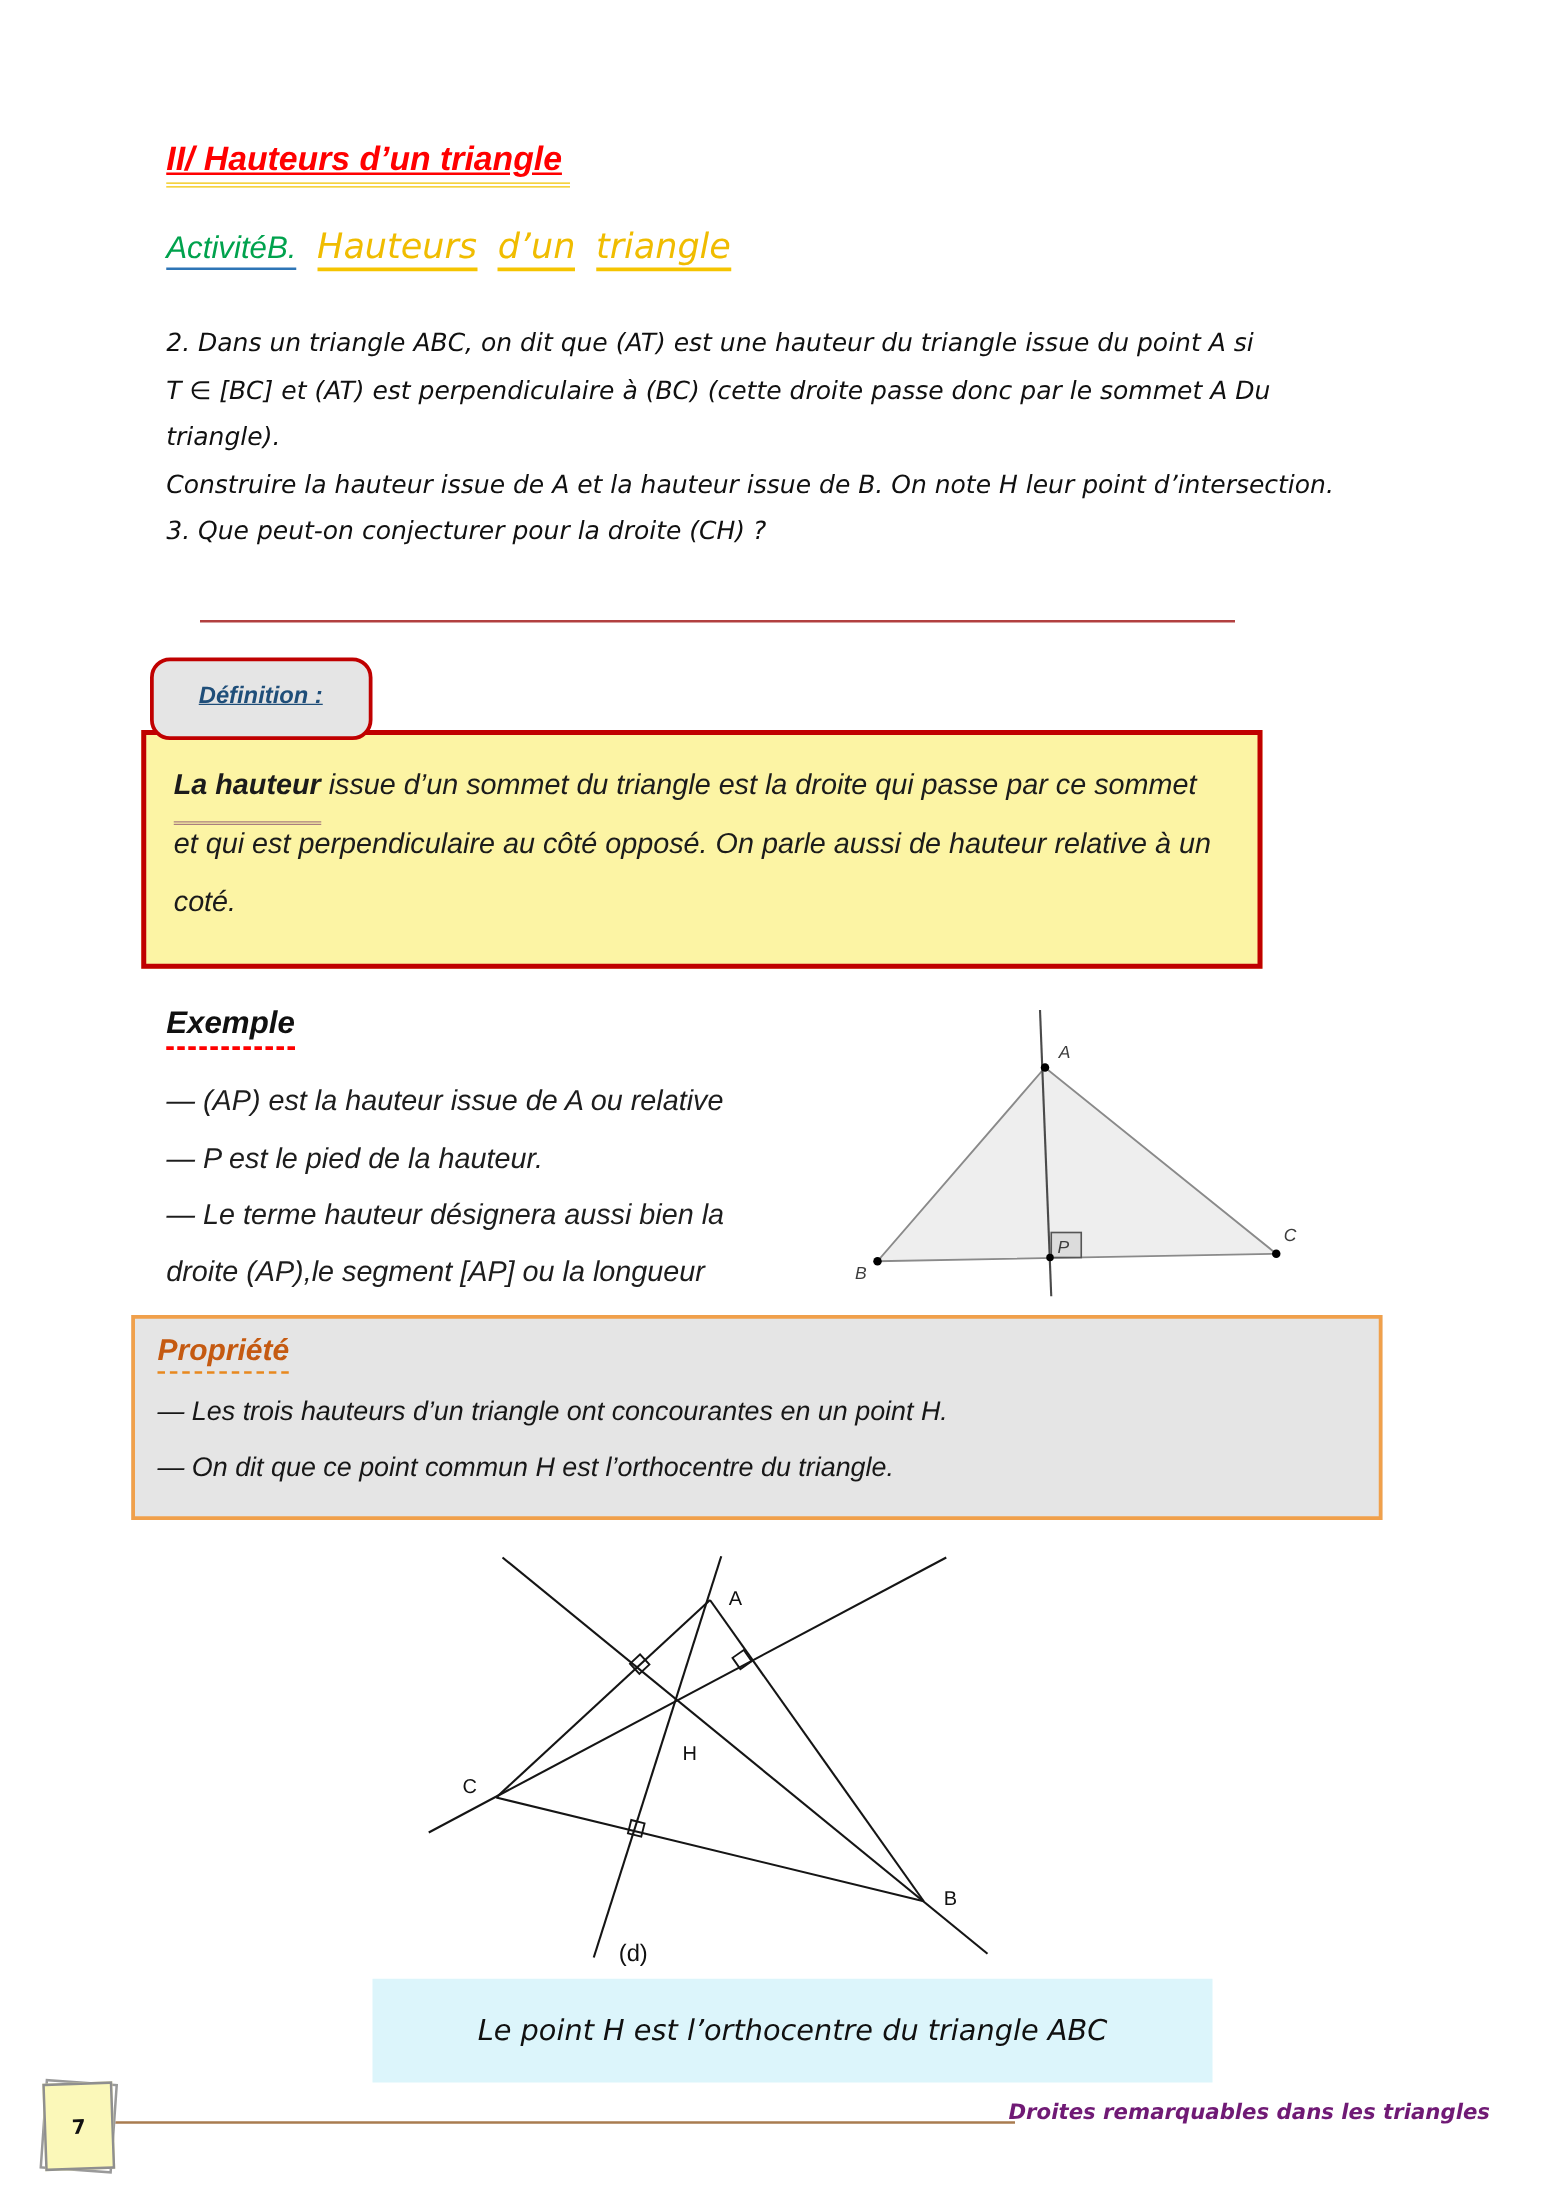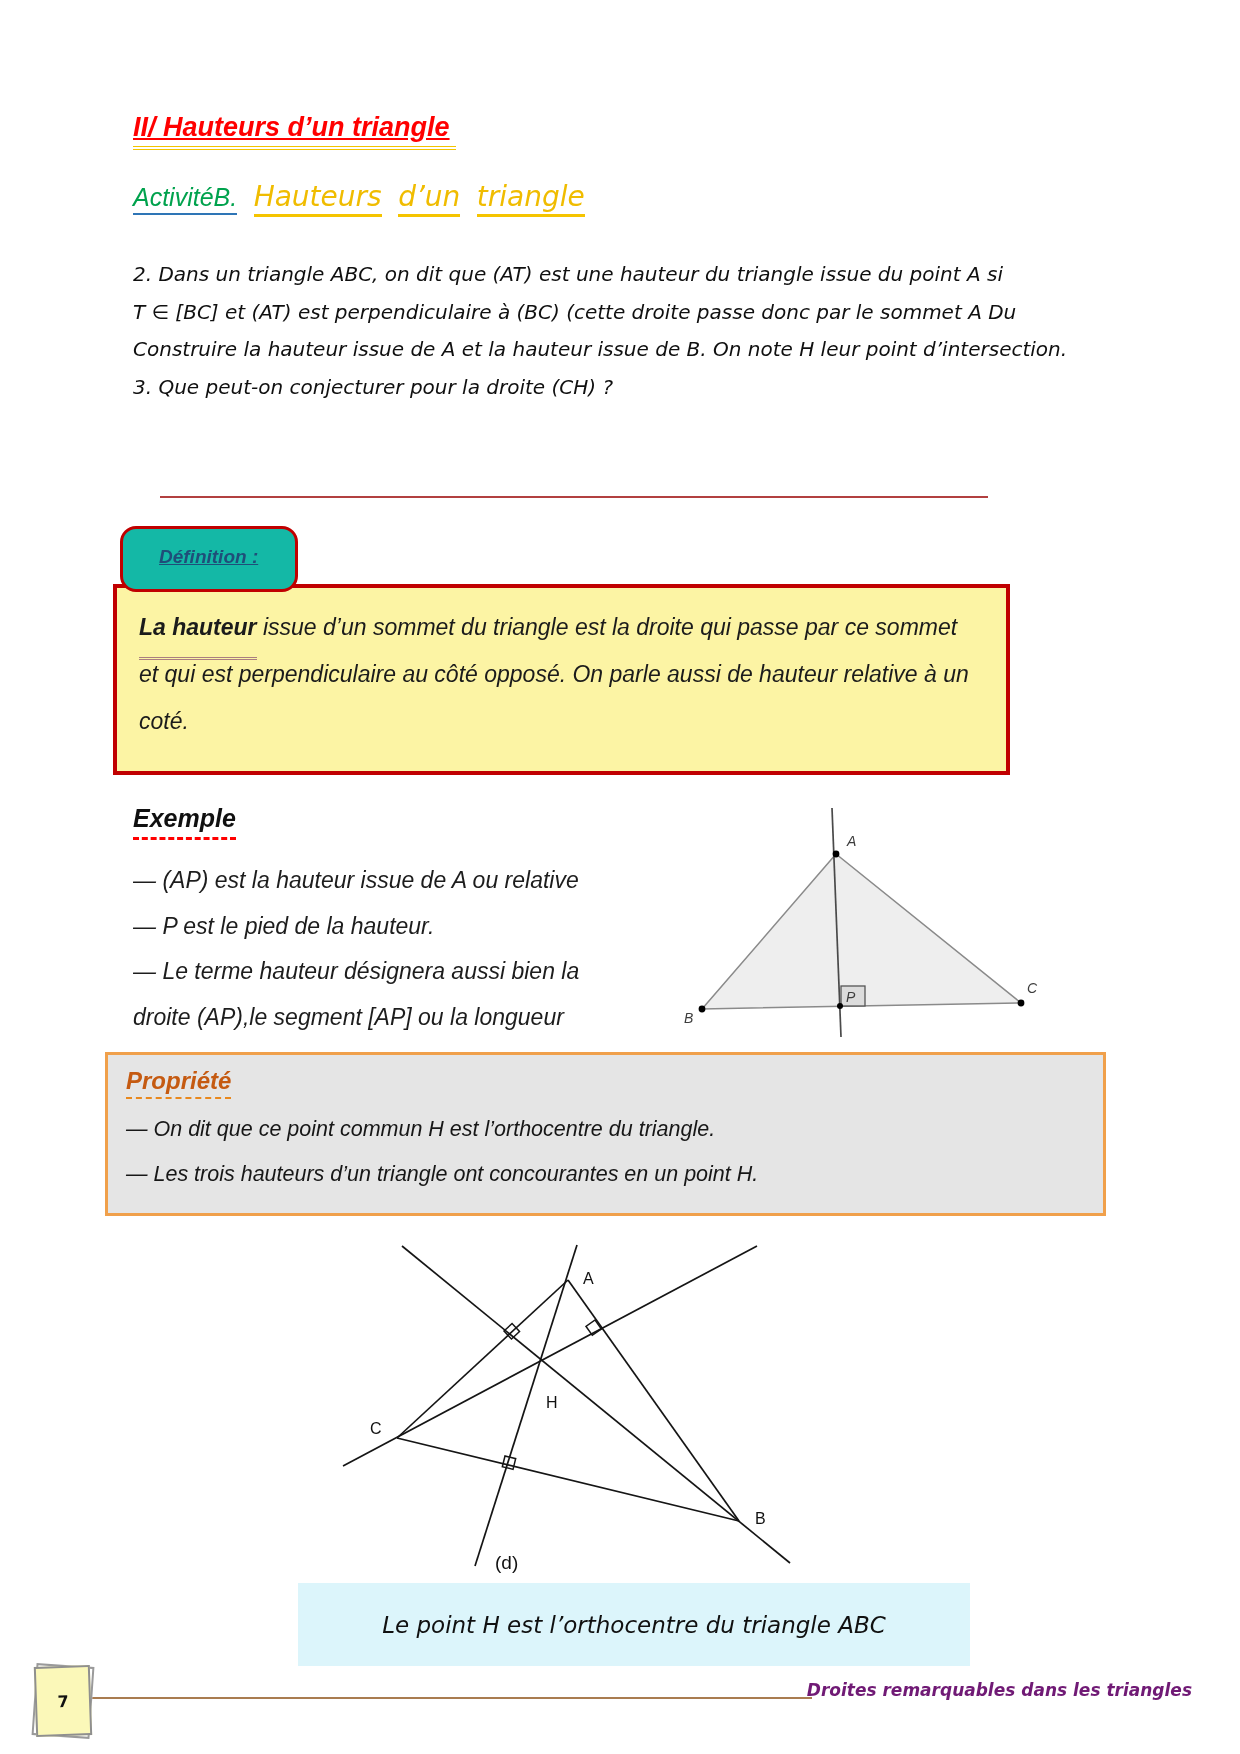--- a/index.html
+++ b/index.html
@@ -17,21 +17,21 @@
         border-bottom:3px solid #F5C400;padding-bottom:1px;margin-right:12px;}
 
   .intro{position:absolute;left:133px;top:256px;width:1010px;
         font:italic 20px/37.5px "DejaVu Sans",sans-serif;color:#101010;}
   .intro div{white-space:nowrap;overflow:hidden;}
 
   .rule-red{position:absolute;left:160px;top:496px;width:828px;height:0;
         border-top:2px solid #B24040;}
 
   .def-tab{position:absolute;left:120px;top:526px;width:178px;height:66px;box-sizing:border-box;
-        background:#14b8a6;border:3px solid #C00000;border-radius:16px;z-index:2;}
+        background:#e5e5e5;border:3px solid #C00000;border-radius:16px;z-index:2;}
   .def-tab-label{position:absolute;left:36px;top:17px;
         font:italic 700 19px "Liberation Sans",sans-serif;color:#1F4E79;text-decoration:underline;}
 
   .def-box{position:absolute;left:113px;top:584px;width:897px;height:191px;box-sizing:border-box;
         background:#FCF4A4;border:4px solid #C00000;padding:16px 24px 0 22px;
         font:italic 23px/47px "Liberation Sans",sans-serif;color:#1b1b1b;}
   .def-lead{font-weight:700;font-style:italic;border-bottom:3px double #a97f7f;padding-bottom:17px;text-align:center;}
 
   .example-heading{position:absolute;left:133px;top:804px;
         font:italic 700 25px "Liberation Sans",sans-serif;color:#101010;
@@ -78,20 +78,21 @@
   <div class="activity">
     <span class="activity-label">ActivitéB.</span>
     <span class="activity-word">Hauteurs</span>
     <span class="activity-word">d’un</span>
     <span class="activity-word">triangle</span>
   </div>
 
   <div class="intro">
     <div>2. Dans un triangle ABC, on dit que (AT) est une hauteur du triangle issue du point A si</div>
     <div>T ∈  [BC] et  (AT) est perpendiculaire à (BC) (cette droite passe donc par le sommet A Du</div>
+    <div>triangle).</div>
     <div>Construire la hauteur issue de A et la hauteur issue de B. On note H leur point d’intersection.</div>
     <div>3. Que peut-on conjecturer pour la droite (CH) ?</div>
   </div>
 
   <div class="rule-red"></div>
 
   <div class="def-tab">
     <span class="def-tab-label">Définition :</span>
   </div>
 
@@ -118,22 +119,22 @@
     <circle cx="421" cy="213" r="3.4" fill="#000"></circle>
     <circle cx="240" cy="216" r="3" fill="#000"></circle>
     <text x="247" y="56">A</text>
     <text x="84" y="233">B</text>
     <text x="427" y="203">C</text>
   </svg>
 
   <div class="property-box">
     <span class="property-heading">Propriété</span>
     <div class="property-lines">
+      <div>— Les trois hauteurs d’un triangle ont concourantes en un point H.</div>
       <div>— On dit que ce point commun H est l’orthocentre du triangle.</div>
-      <div>— Les trois hauteurs d’un triangle ont concourantes en un point H.</div>
     </div>
   </div>
 
   <svg class="fig-ortho" width="560" height="360" viewBox="0 0 560 360">
     <g stroke="#151515" stroke-width="1.7">
       <line x1="268" y1="52" x2="97" y2="210"></line>
       <line x1="268" y1="52" x2="439" y2="293"></line>
       <line x1="97" y1="210" x2="439" y2="293"></line>
       <line x1="43" y1="238" x2="457" y2="18"></line>
       <line x1="102" y1="18" x2="490" y2="335"></line>

